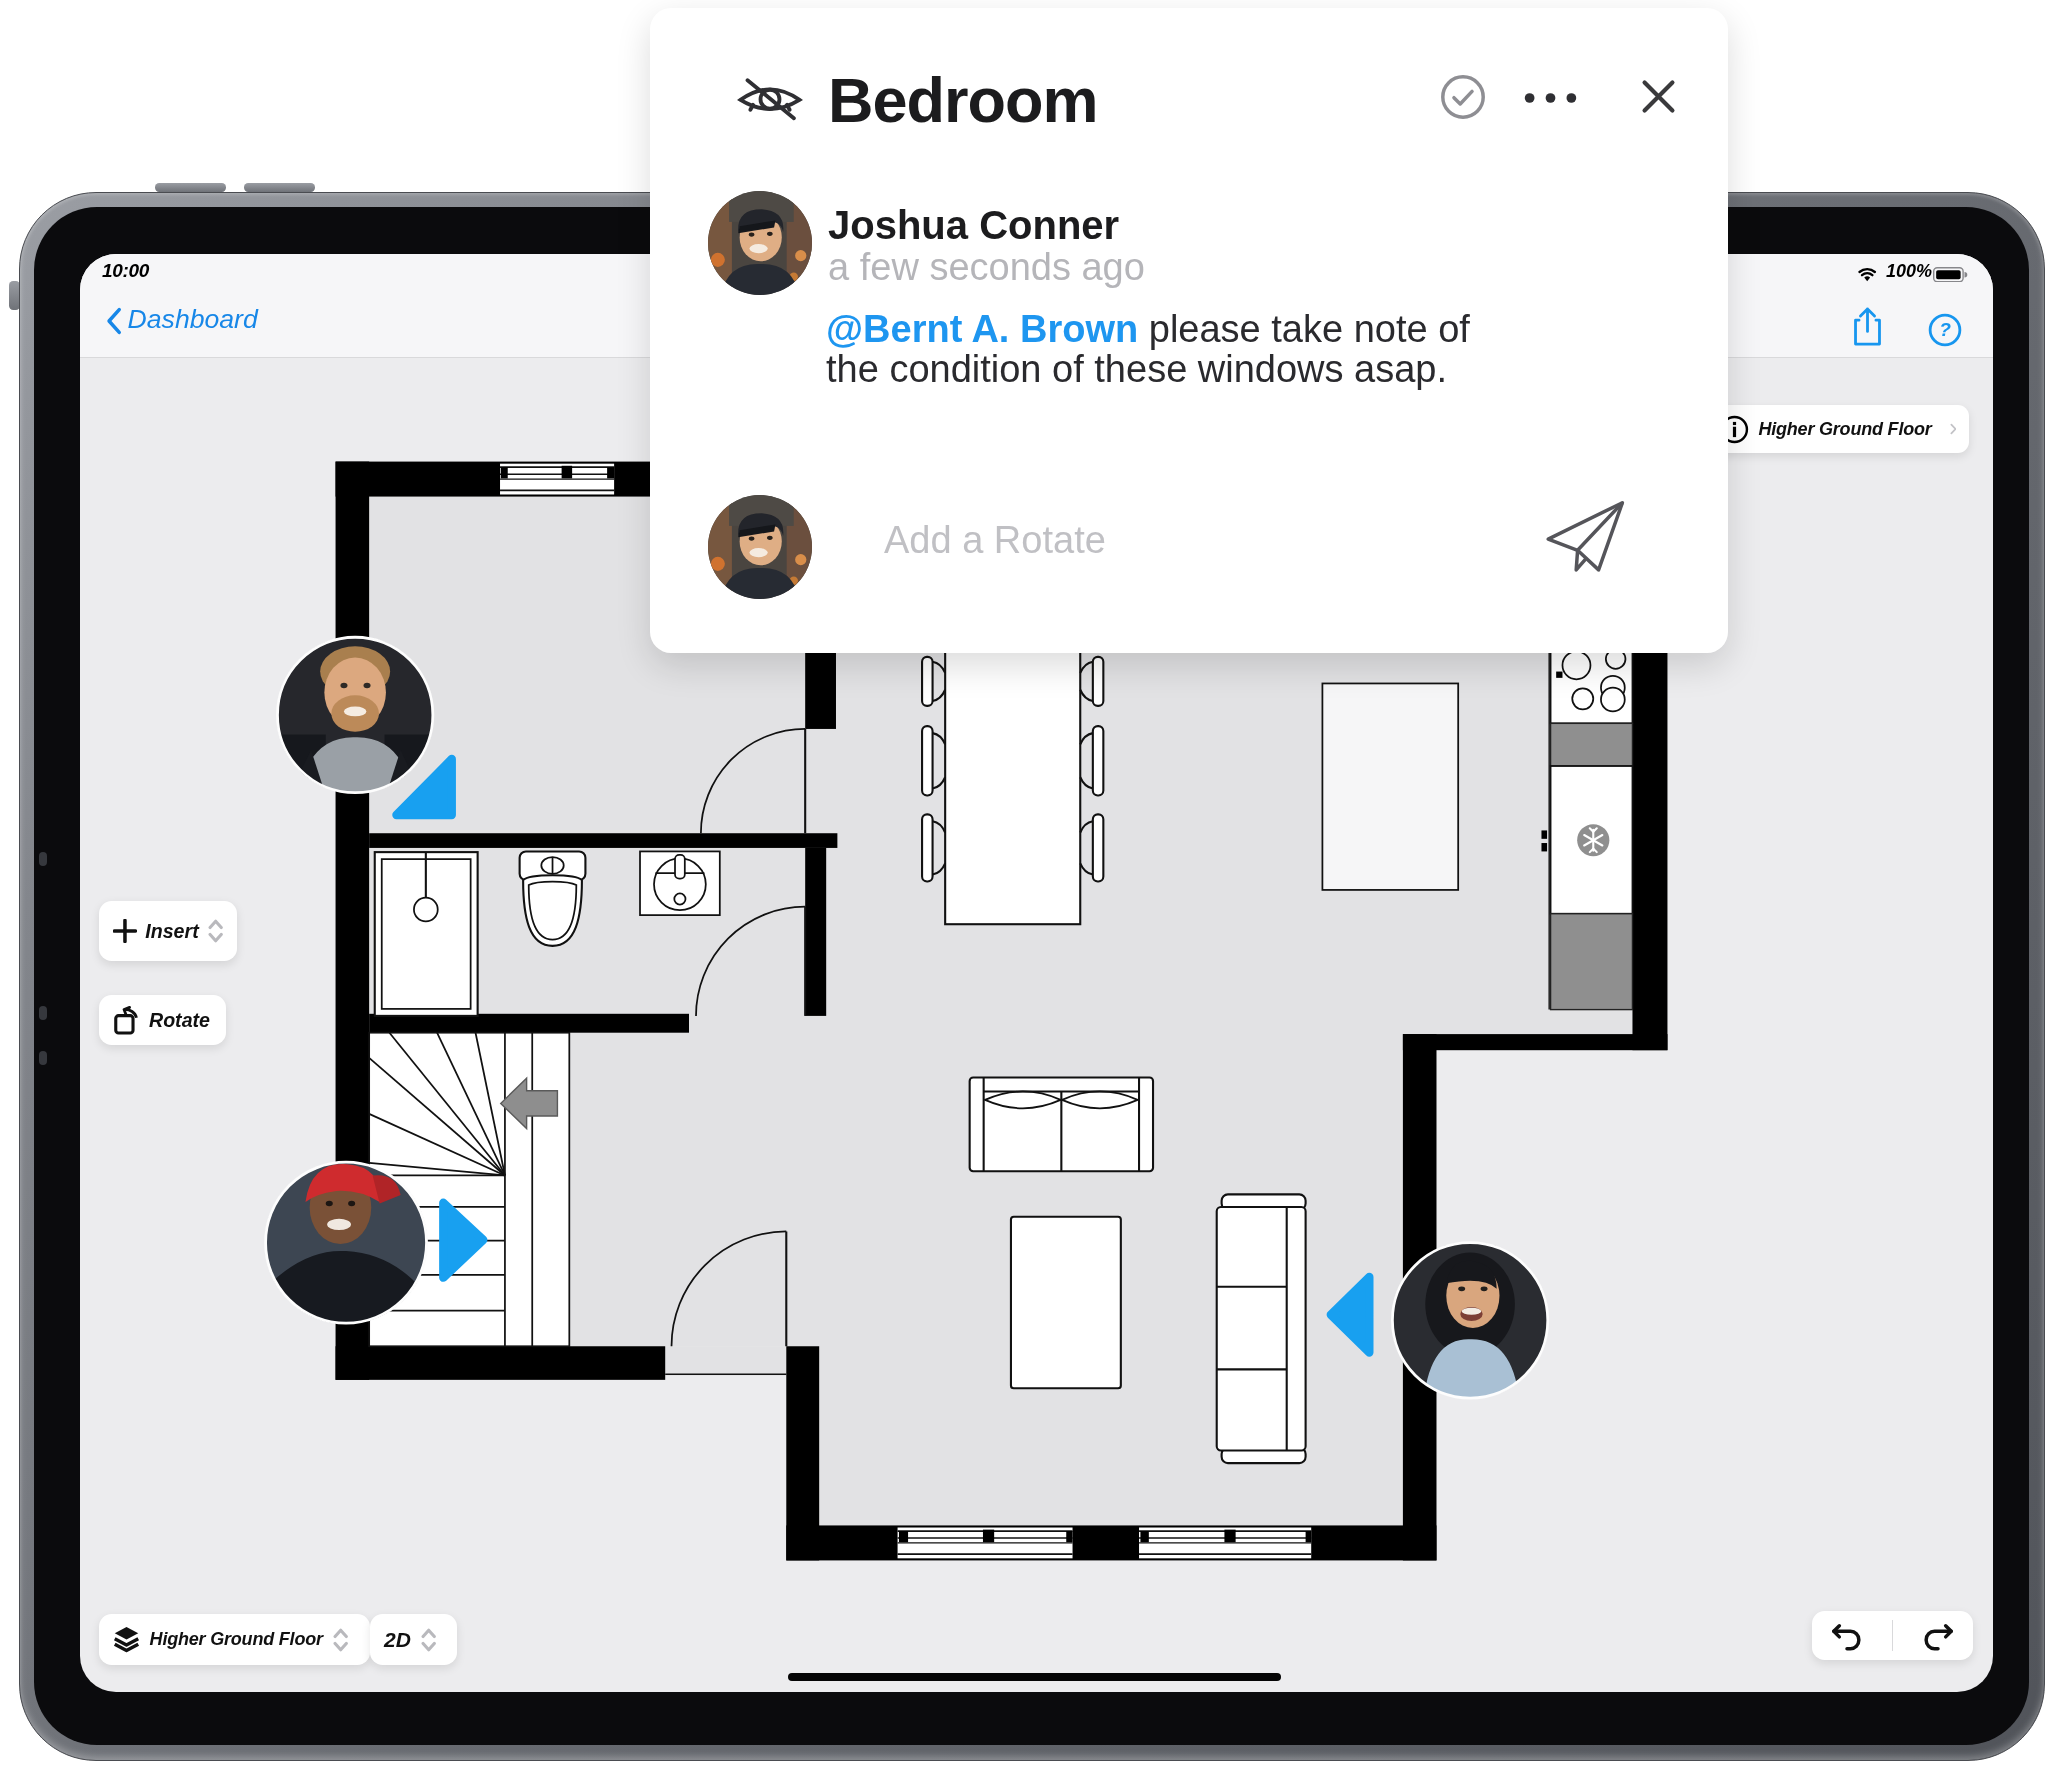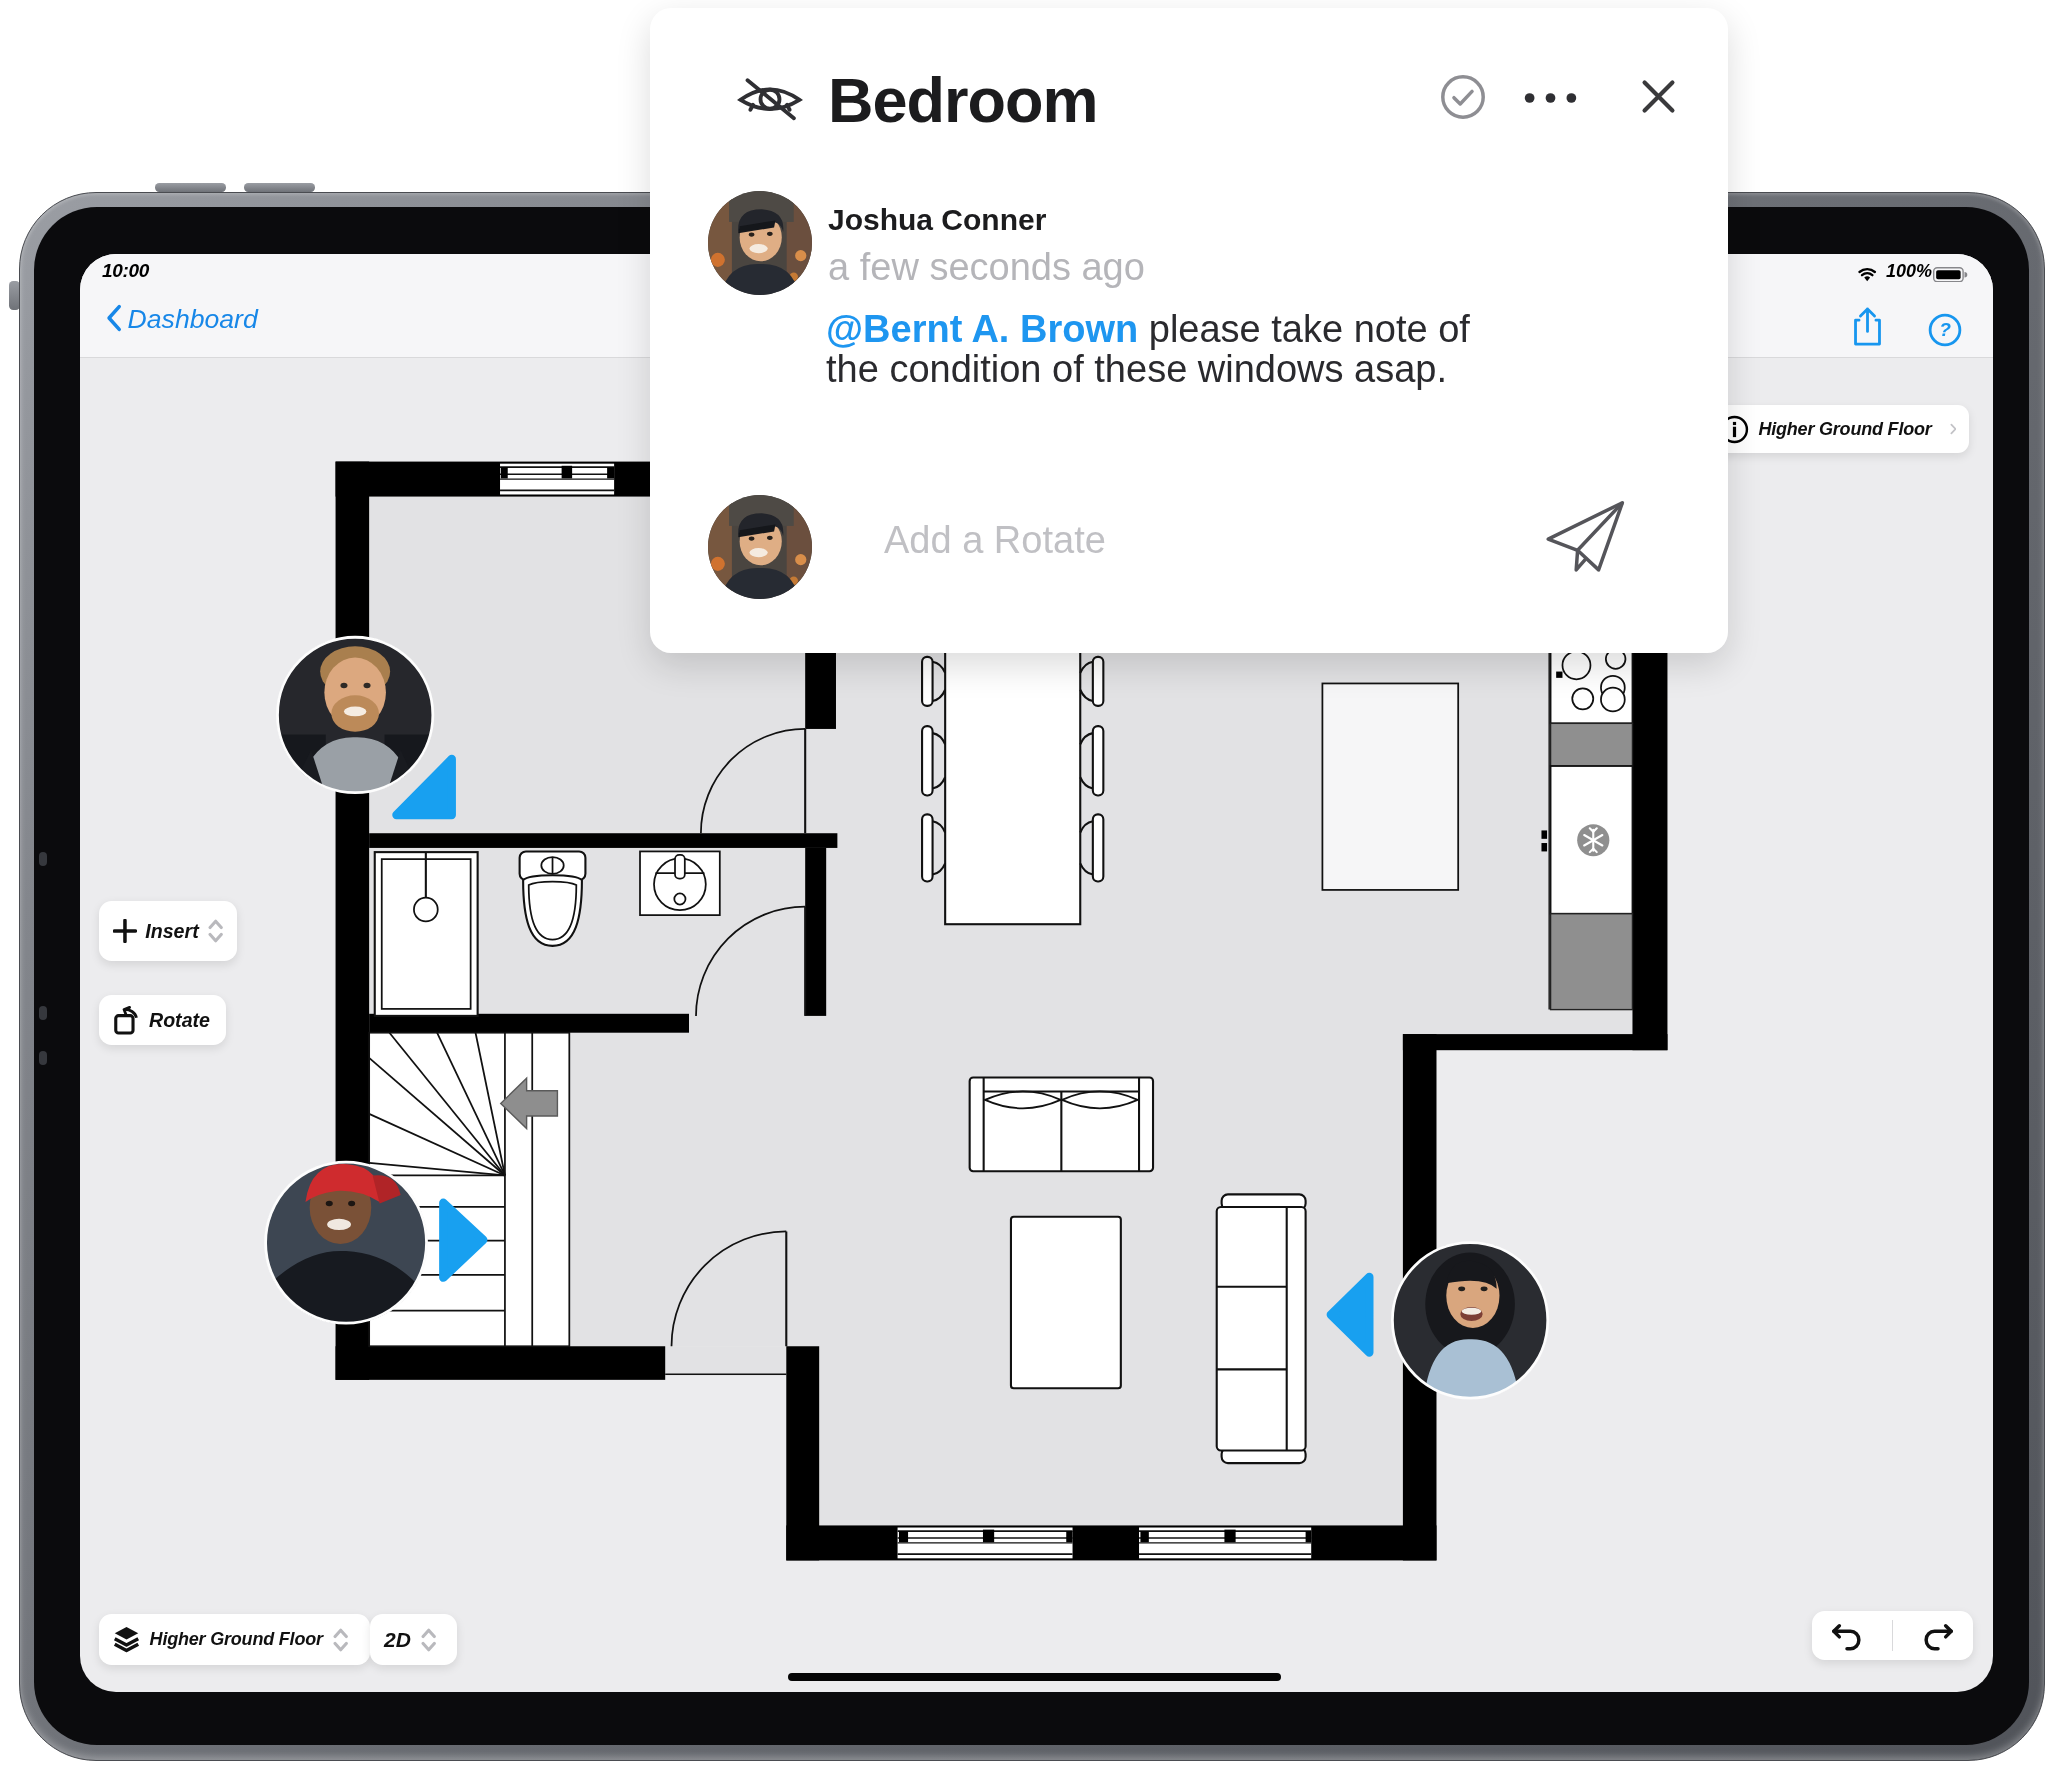--- a/index.html
+++ b/index.html
@@ -52,21 +52,21 @@
     </svg>
 
     <div class="abs" style="left:1806px;top:7px;font-size:18px;font-weight:bold;color:#000;">100%</div>
 
     <svg class="abs" style="left:1853px;top:12.6px;" width="35" height="15.4" viewBox="0 0 50 22">
       <rect x="1" y="1" width="42" height="20" rx="5" fill="none" stroke="#87878b" stroke-width="2"></rect>
       <rect x="4.5" y="4.5" width="35" height="13" rx="2.5" fill="#000"></rect>
       <path d="M45 7 a4 4 0 0 1 0 8 Z" fill="#87878b"></path>
     </svg>
 
-    <div class="abs" style="left:25px;top:50px;color:#1787e8;font-size:26.6px;display:flex;align-items:flex-start;">
+    <div class="abs" style="left:25px;top:50px;color:#1787e8;font-size:26.6px;display:flex;align-items:flex-end;">
       <svg width="17" height="28" viewBox="0 0 26 44" style="margin-right:5.6px;">
             <path d="M22 4 L6 22 L22 40" stroke="#1787e8" stroke-width="5.5" fill="none" stroke-linecap="round" stroke-linejoin="round"></path>
           </svg>
       Dashboard
     </div>
 
     <svg class="abs" style="left:1772px;top:52px;" width="31" height="41" viewBox="0 0 44 58">
       <g stroke="#1796ef" stroke-width="4" fill="none" stroke-linecap="round" stroke-linejoin="round">
         <path d="M10 20 H5 V54 H39 V20 H34"></path>
         <path d="M22 36 V4 M22 4 L12 14 M22 4 L32 14"></path>
@@ -470,21 +470,21 @@
       <path d="M 18 148 Q 28 102 74 104 Q 120 102 130 148 Z" fill="#272b33"></path>
       <ellipse cx="75" cy="66" rx="30" ry="34" fill="#dfae85"></ellipse>
       <path d="M 43 60 Q 40 26 76 26 Q 110 28 107 58 Q 104 46 94 44 L 45 52 Z" fill="#23252b"></path>
       <path d="M 43 60 L 45 50 L 96 42 L 94 52 Z" fill="#15171b"></path>
       <ellipse cx="72" cy="82" rx="13" ry="6.5" fill="#f5ebe0"></ellipse>
       <ellipse cx="62" cy="62" rx="4" ry="3" fill="#27211c"></ellipse>
       <ellipse cx="88" cy="61" rx="4" ry="3" fill="#27211c"></ellipse>
     </g>
   </svg>
 
-  <div class="abs" style="left:178px;top:195px;font-size:30px;font-weight:bold;color:#1c1c1e;">Joshua Conner</div>
+  <div class="abs" style="left:178px;top:195px;font-size:40px;font-weight:bold;color:#1c1c1e;">Joshua Conner</div>
 
   <div class="abs" style="left:178px;top:238px;font-size:38px;color:#b5b5b9;">a few seconds ago</div>
 
   <div class="abs" style="left:176px;top:301px;width:689px;font-size:38px;line-height:40px;color:#2a2a2e;"><span style="color:#1e96f0;font-weight:bold;">@Bernt A. Brown</span> please take note of the condition of these windows asap.</div>
 
   <svg class="abs" style="left:58px;top:487px;" width="104" height="104" viewBox="0 0 148 148">
     <clipPath id="avj2">
           <circle cx="74" cy="74" r="74"></circle>
         </clipPath>
     <g clip-path="url(#avj2)">

